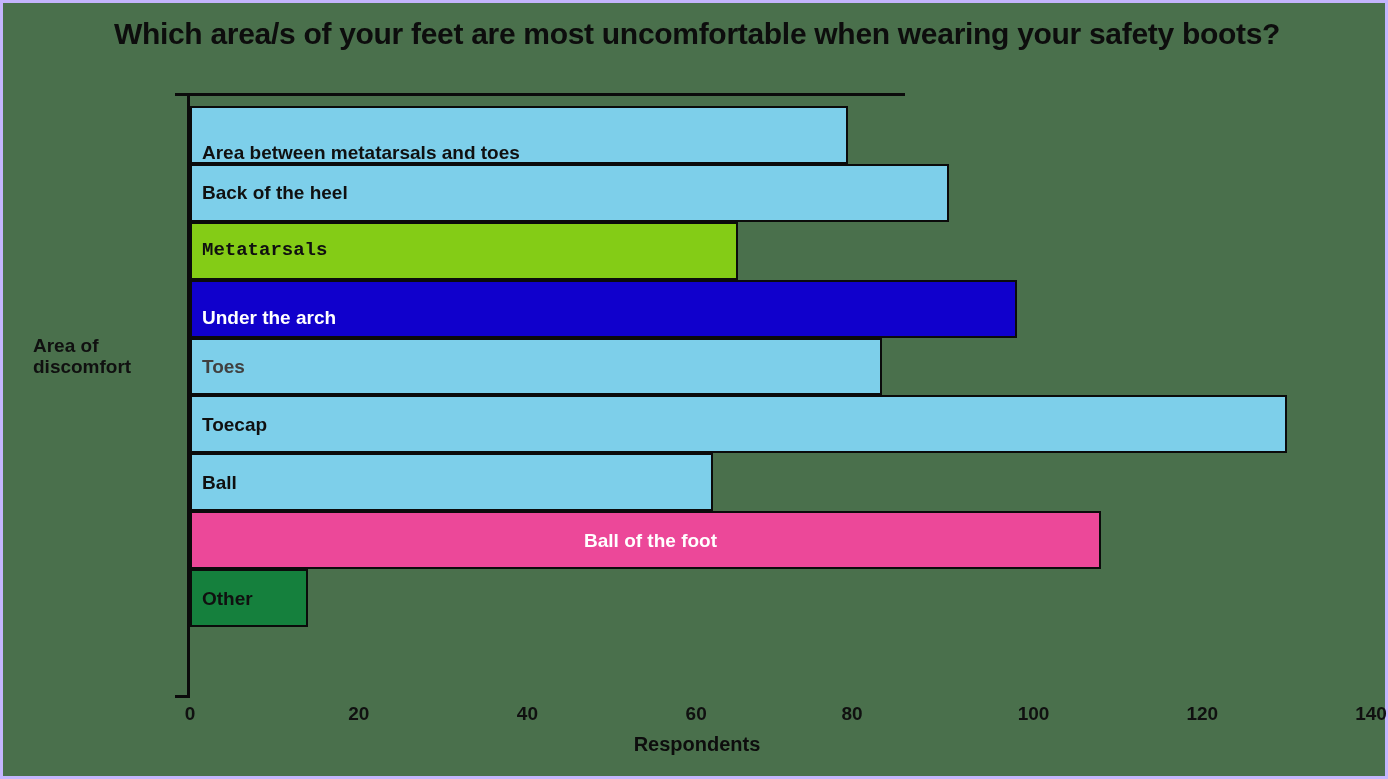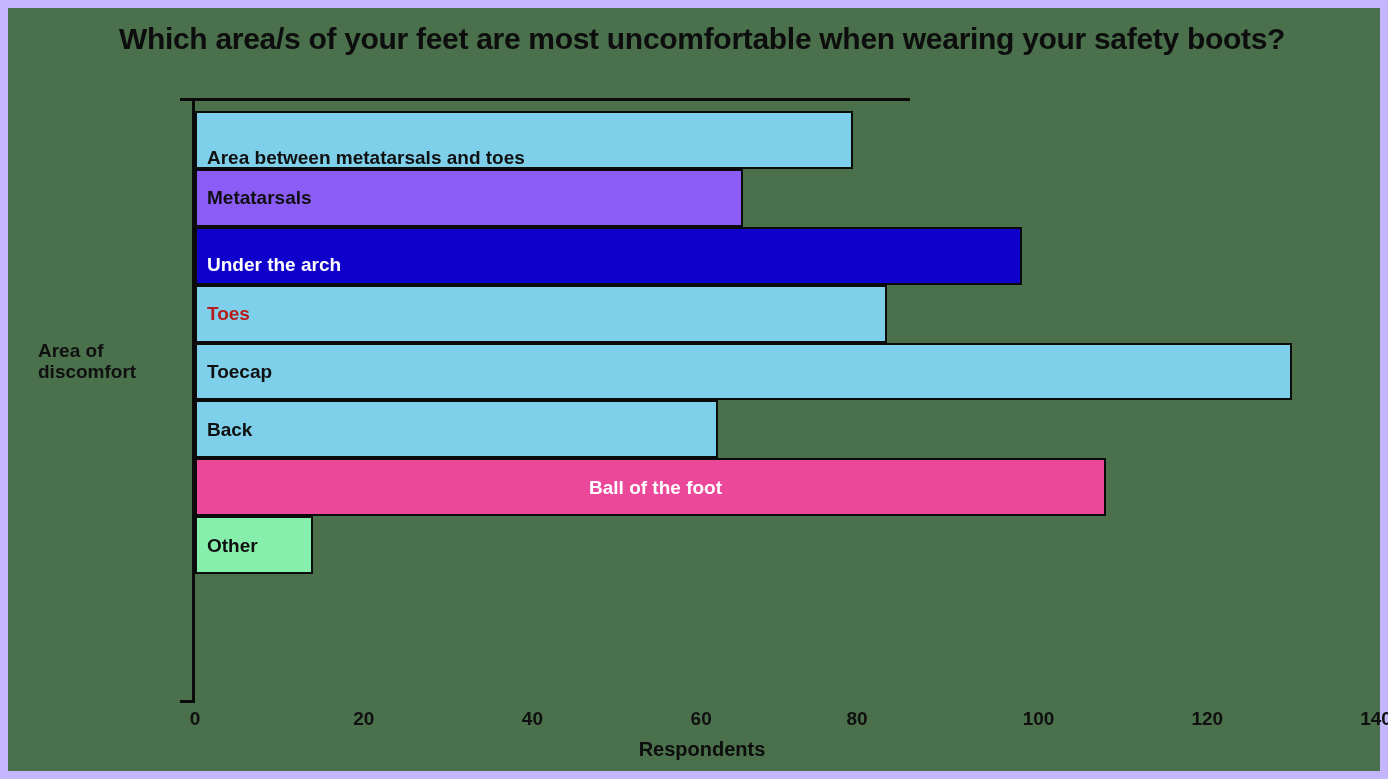--- a/index.html
+++ b/index.html
@@ -12,21 +12,21 @@
     height: 779px;
     font-family: "Liberation Sans", sans-serif;
     overflow: hidden;
   }
   #chart-root {
     position: relative;
     width: 1388px;
     height: 779px;
     background: #4A704C;
     box-sizing: border-box;
-    border: 8px solid #c4b5fd;
+    border: 3px solid #c4b5fd;
   }
   
   #chart-title {
     position: absolute;
     left: 0;
     top: 14px;
     width: 1388px;
     text-align: center;
     font-size: 30px;
     font-weight: bold;
@@ -140,51 +140,56 @@
   <div class="axis-cap" id="axis-cap-bot"></div>
   <div id="xaxis-line"></div>
 
   <div id="plot-area">
       <div class="bar-row">
         <div class="bar" style="width: 55.7143%; background: rgb(125, 207, 234);">
           <span class="bar-label" style="color: rgb(16, 16, 16); margin-top: 36px;">Area between metatarsals and toes</span>
         </div>
       </div>
       <div class="bar-row">
-        <div class="bar" style="width: 46.4286%; background: #8b5cf6;">
+        <div class="bar" style="width: 64.2857%; background: rgb(125, 207, 234);">
+          <span class="bar-label" style="color: rgb(16, 16, 16);">Back of the heel</span>
+        </div>
+      </div>
+      <div class="bar-row">
+        <div class="bar" style="width: 46.4286%; background: #84cc16; font-family: Liberation Mono, monospace;">
           <span class="bar-label" style="color: rgb(16, 16, 16);">Metatarsals</span>
         </div>
       </div>
       <div class="bar-row">
         <div class="bar" style="width: 70%; background: rgb(16, 0, 204);">
           <span class="bar-label" style="color: rgb(255, 255, 255); margin-top: 18px;">Under the arch</span>
         </div>
       </div>
       <div class="bar-row">
         <div class="bar" style="width: 58.5714%; background: rgb(125, 207, 234);">
-          <span class="bar-label" style="color: #b91c1c;">Toes</span>
+          <span class="bar-label" style="color: #404040;">Toes</span>
         </div>
       </div>
       <div class="bar-row">
         <div class="bar" style="width: 92.8571%; background: rgb(125, 207, 234);">
           <span class="bar-label" style="color: rgb(16, 16, 16);">Toecap</span>
         </div>
       </div>
       <div class="bar-row">
         <div class="bar" style="width: 44.2857%; background: rgb(125, 207, 234);">
-          <span class="bar-label" style="color: rgb(16, 16, 16);">Back</span>
+          <span class="bar-label" style="color: rgb(16, 16, 16);">Ball</span>
         </div>
       </div>
       <div class="bar-row">
         <div class="bar" style="width: 77.1429%; background: #ec4899; justify-content: center;">
           <span class="bar-label" style="color: rgb(255, 255, 255);">Ball of the foot</span>
         </div>
       </div>
       <div class="bar-row">
-        <div class="bar" style="width: 10%; background: #86efac;">
+        <div class="bar" style="width: 10%; background: #15803d;">
           <span class="bar-label" style="color: rgb(16, 16, 16);">Other</span>
         </div>
       </div>
     </div>
 
   <div id="xtick-container">
       <div class="xtick" style="left: 187px;">0</div>
       <div class="xtick" style="left: 355.714px;">20</div>
       <div class="xtick" style="left: 524.429px;">40</div>
       <div class="xtick" style="left: 693.143px;">60</div>

